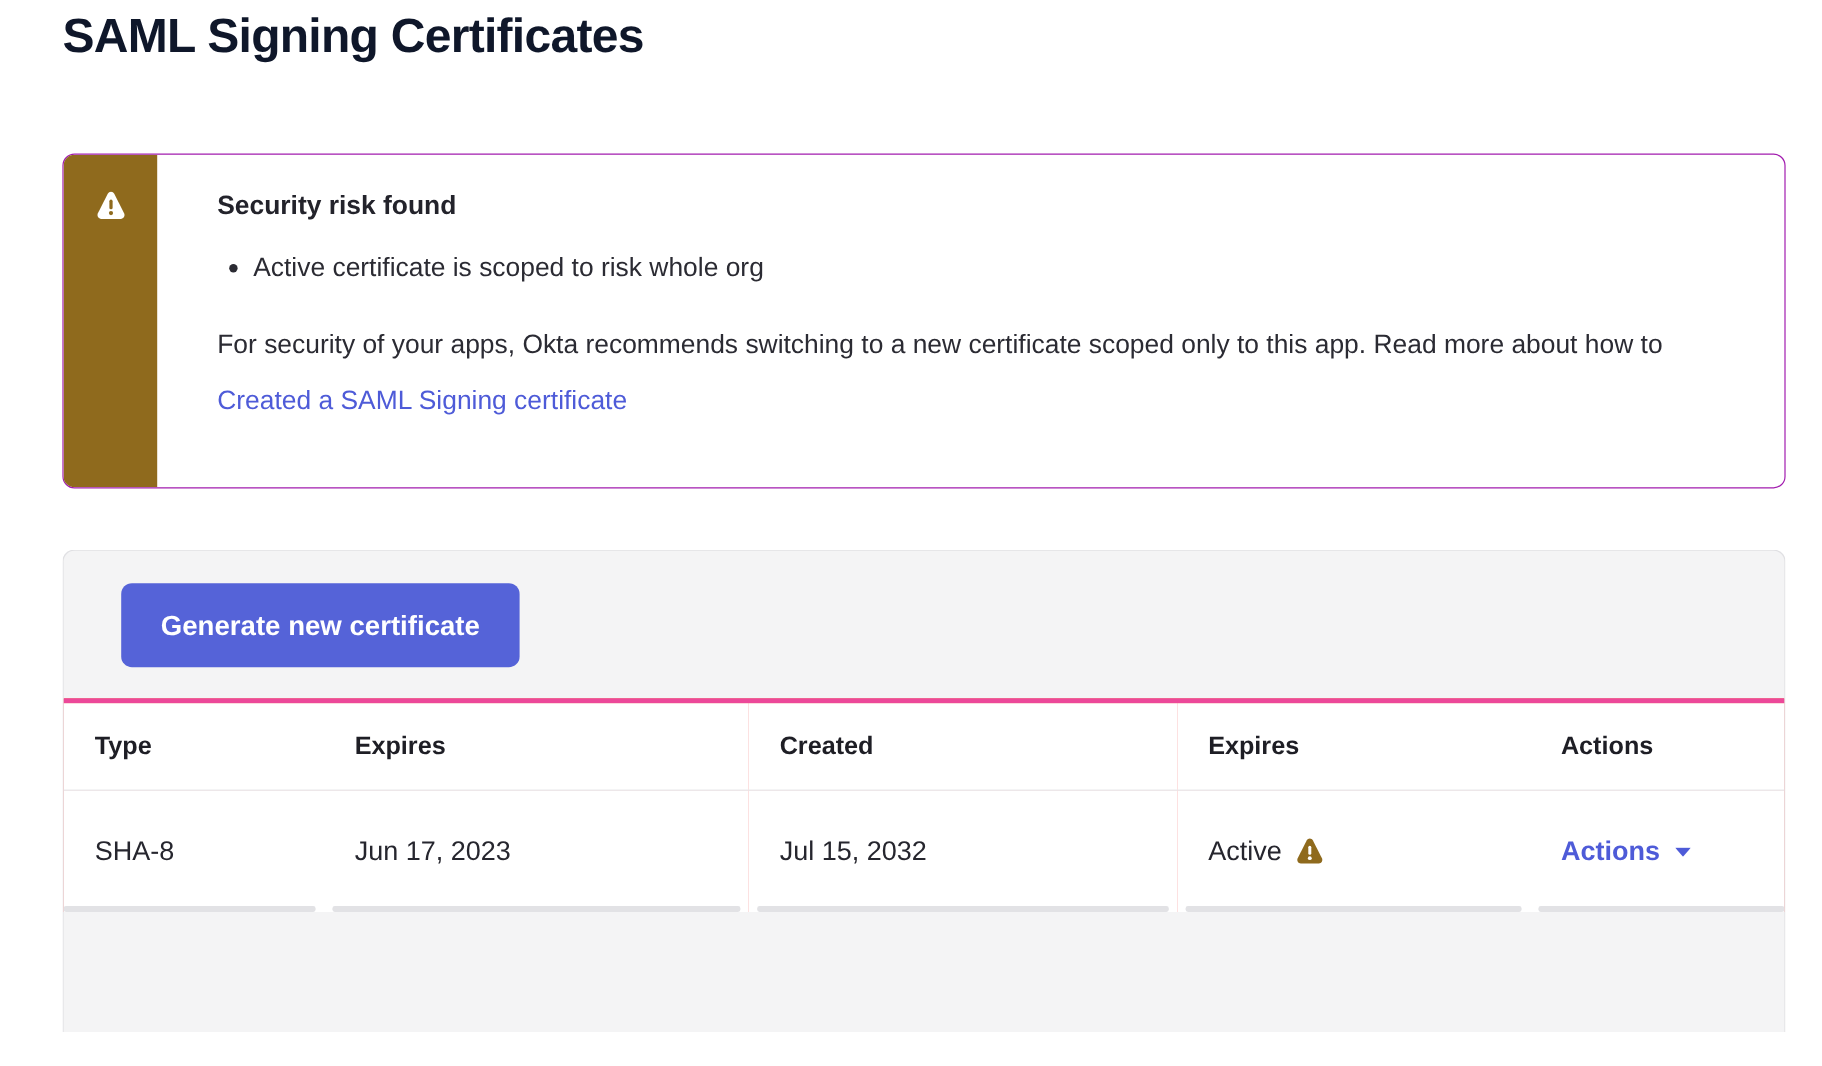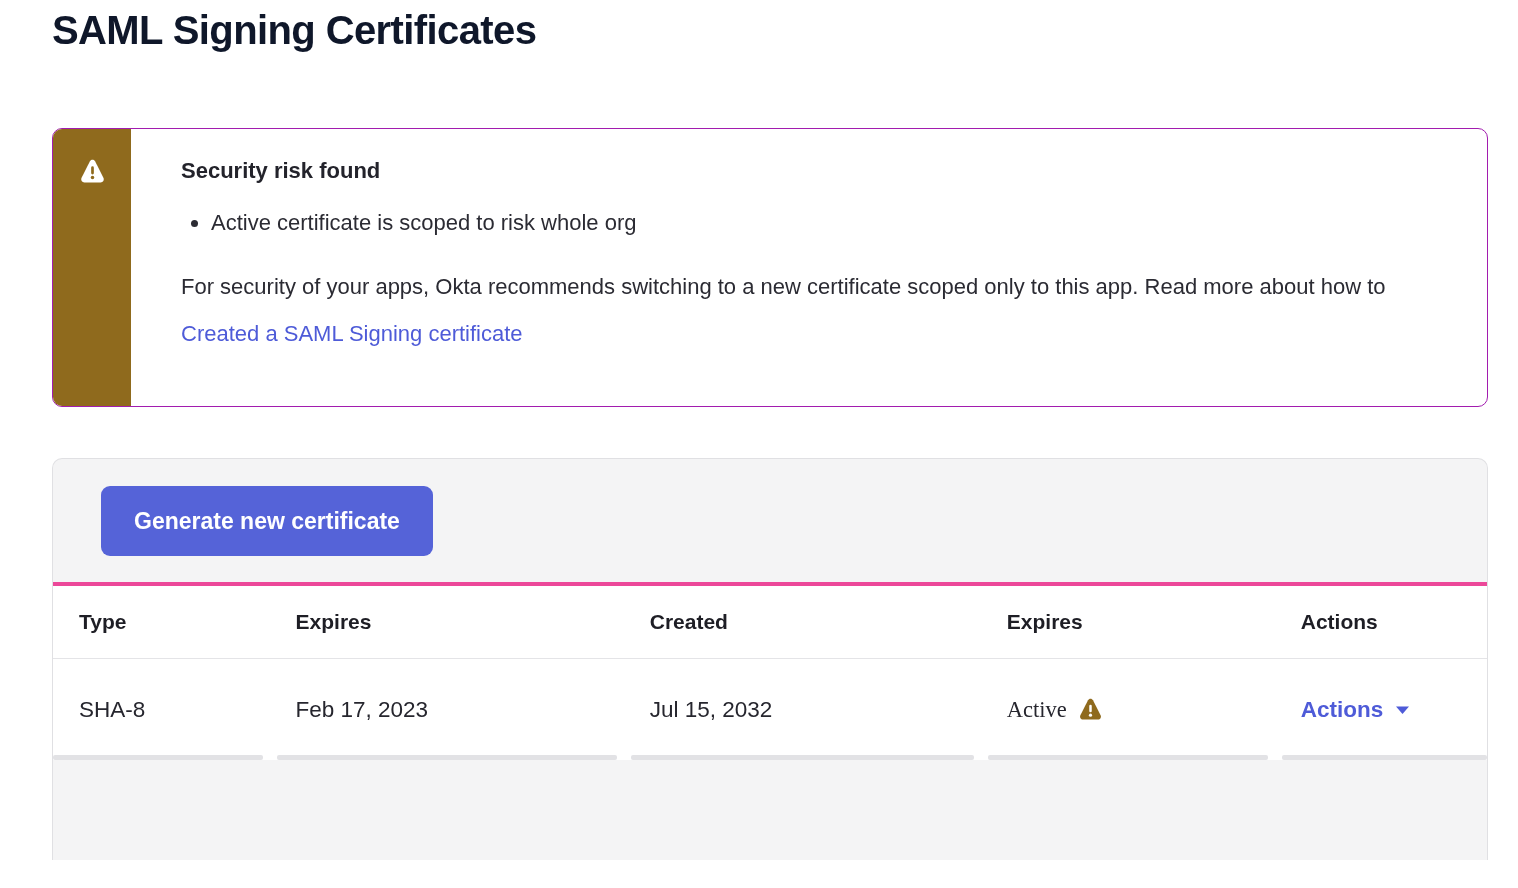--- a/index.html
+++ b/index.html
@@ -145,21 +145,21 @@
     background: #eaeaec;
   }
   .cert-table td:first-child::after { left: 0; }
   .cert-table td:last-child::after  { right: 0; }
   .cert-table tr:last-child td::after {
     height: 5px;
     background: #e2e2e5;
     border-radius: 2px;
   }
 
-  .status-cell { display: flex; gap: 11px; font-family: Liberation Serif, serif; }
+  .status-cell { display: flex; gap: 11px; }
   .status-warning-icon svg { width: 25px; height: 25px; display: block; }
 
   .actions-link {
     display: inline-flex;
     align-items: center;
     gap: 13px;
     color: var(--link, #4e5bd8);
     font-size: 22.5px;
     font-weight: 700;
     text-decoration: none;
@@ -208,21 +208,21 @@
           <th>Type</th>
           <th>Expires</th>
           <th>Created</th>
           <th>Expires</th>
           <th>Actions</th>
         </tr>
       </thead>
       <tbody>
         <tr>
           <td>SHA-8</td>
-          <td>Feb 17, 2023</td>
+          <td>Jun 17, 2023</td>
           <td>Jul 15, 2032</td>
           <td>
             <span class="status-cell">
               <span>Active</span>
               <span class="status-warning-icon">
                 <svg viewBox="0 0 24 24" aria-hidden="true">
                   <path fill="var(--warning, #8f6a1d)" d="M12 1.6c1 0 1.9.55 2.4 1.45l7.3 14.5c.95 1.9-.4 4.15-2.5 4.15H4.8c-2.1 0-3.45-2.25-2.5-4.15L9.6 3.05C10.1 2.15 11 1.6 12 1.6z"></path>
                   <rect fill="#ffffff" x="10.8" y="7.4" width="2.4" height="7.2" rx="1.2"></rect>
                   <circle fill="#ffffff" cx="12" cy="17.4" r="1.55"></circle>
                 </svg>

